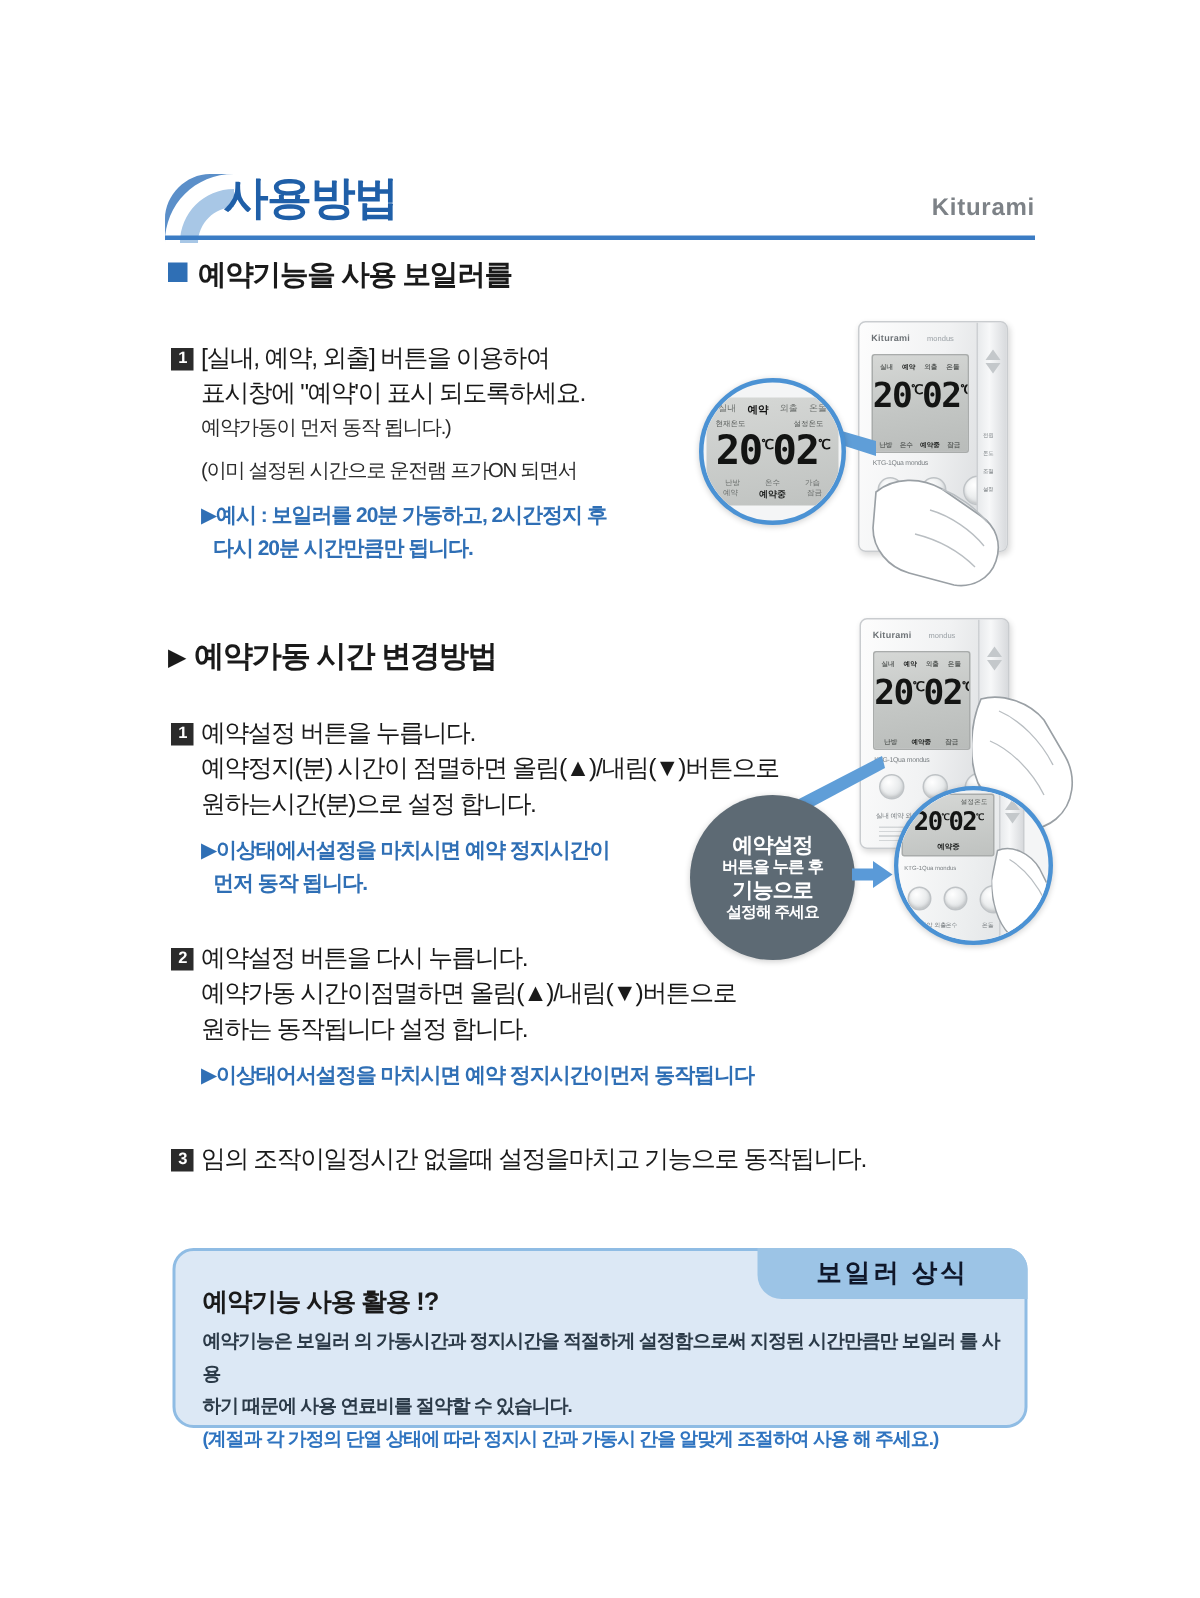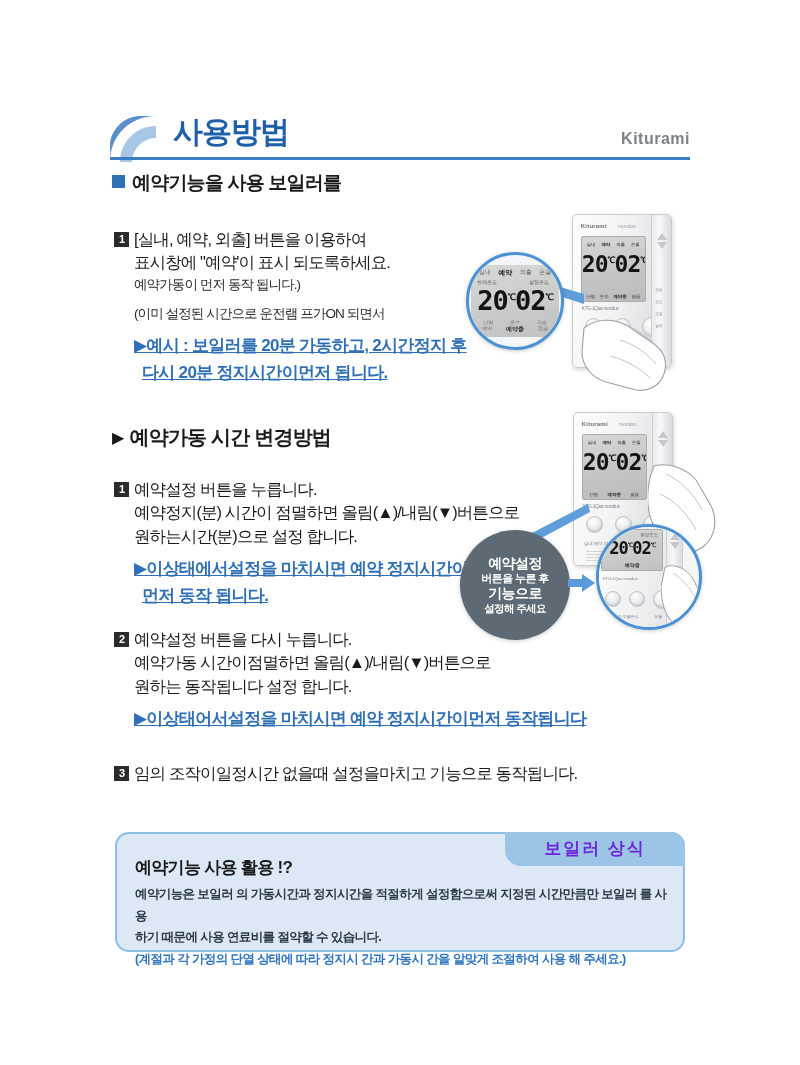--- a/index.html
+++ b/index.html
@@ -26,21 +26,21 @@
   }
   .brand-arc {
     position: absolute;
     left: 0;
     top: 8px;
     width: 46px;
     height: 46px;
   }
   .page-title {
     position: absolute;
-    left: 63px;
+    left: 39px;
     top: 4px;
     font-size: 30px;
     font-weight: bold;
     color: #1f5fa8;
     letter-spacing: -1px;
     white-space: nowrap;
   }
   .brand-logo {
     position: absolute;
     right: 0;
@@ -109,27 +109,26 @@
     white-space: nowrap;
   }
   .step-sub {
     font-size: 13.5px;
     color: #2b2b2b;
     letter-spacing: -0.9px;
     line-height: 1.5;
     white-space: nowrap;
   }
   .step-note {
-    font-size: 17px;
+    font-size: 14px;
     color: #2f6fb5;
     letter-spacing: -0.7px;
     line-height: 1.55;
     font-weight: bold;
     white-space: nowrap;
-    text-decoration: underline;
   }
   .indent { padding-left: 20px; }
   .indent2 { padding-left: 28px; }
 
   
   .tipbox {
     position: absolute;
     left: 115px;
     top: 832px;
     width: 570px;
@@ -142,21 +141,21 @@
   .tip-tab {
     position: absolute;
     right: -2px;
     top: -2px;
     width: 180px;
     height: 34px;
     background: #9cc4e6;
     border-radius: 0 14px 0 16px;
     text-align: center;
     line-height: 34px;
-    color: #6d28d9;
+    color: #0f172a;
     font-size: 17px;
     font-weight: bold;
     letter-spacing: 2px;
   }
   .tip-title {
     position: absolute;
     left: 18px;
     top: 22px;
     font-size: 17px;
     font-weight: bold;
@@ -352,21 +351,21 @@
 </div>
 
 <div class="step" style="left:114px; top:228px;">
   <div class="step-main">
     <span class="num">1</span><span>[실내, 예약, 외출] 버튼을 이용하여</span>
   </div>
   <div class="step-main indent">표시창에 "예약'이 표시 되도록하세요.</div>
   <div class="step-sub indent">예약가동이 먼저 동작 됩니다.)</div>
   <div class="step-sub indent" style="margin-top:9px;">(이미 설정된 시간으로 운전램 프가ON 되면서</div>
   <div class="step-note indent" style="margin-top:9px;">▶예시 : 보일러를 20분 가동하고, 2시간정지 후</div>
-  <div class="step-note indent2">다시 20분 정지시간이먼저 됩니다.</div>
+  <div class="step-note indent2">다시 20분 시간만큼만 됩니다.</div>
 </div>
 
 <div class="figure" style="left:462px; top:214px; width:230px; height:180px;">
 
   <div class="device" style="left:110px; top:0px; width:98px; height:152px;">
     <div class="dev-brand">Kiturami</div>
     <div class="dev-brand2">mondus</div>
 
     <div class="lcd" style="left:8%; top:14%; width:64%; height:42%;">
       <div class="lcd-toprow">

